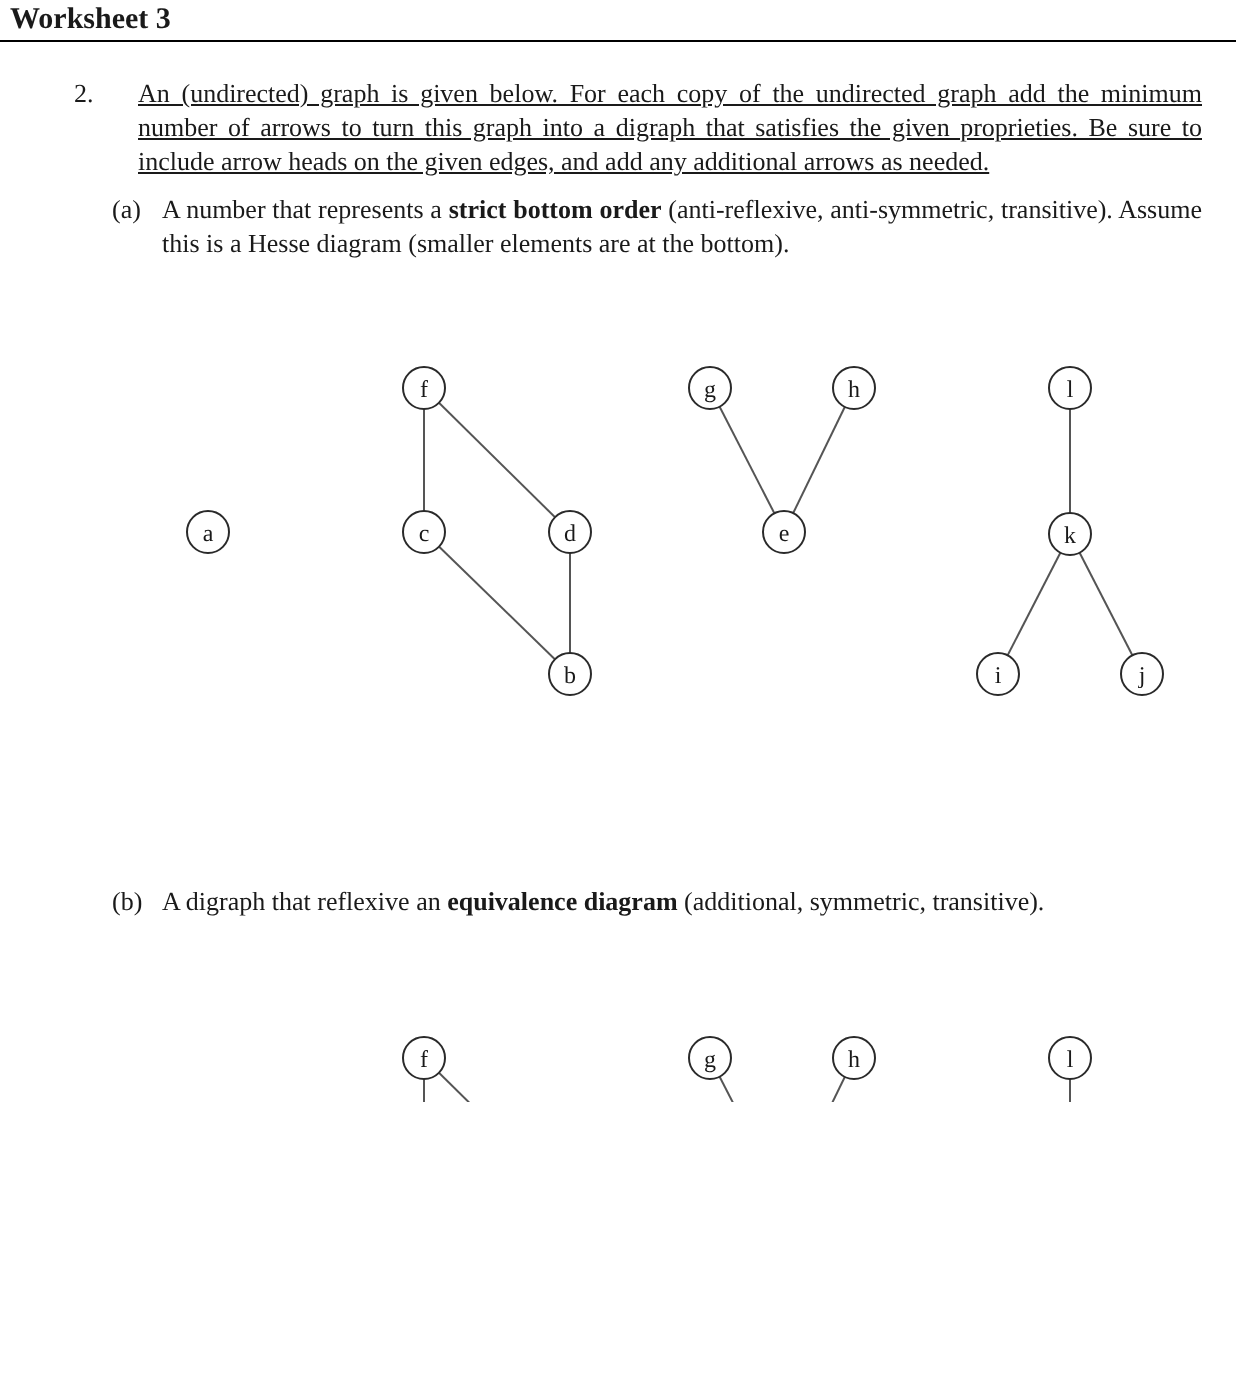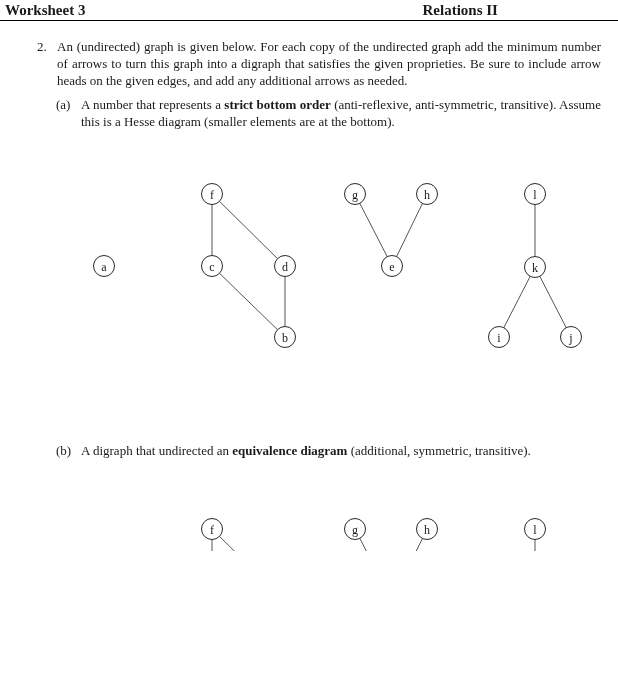--- a/index.html
+++ b/index.html
@@ -25,42 +25,41 @@
   .header .h-right  { flex: 1; text-align: right; }
   .hrule {
     position: absolute;
     top: 20px; left: 0; width: 618px;
     border-top: 1.6px solid #000000;
   }
   .textblock { position: absolute; font-size: 13px; line-height: 17px; }
   .textblock .item-label { position: absolute; left: 0; top: 0; }
   .textblock p { margin: 0; text-align: justify; }
   .problem { top: 38px; left: 37px; width: 564px; }
-  .problem p { margin-left: 20px; }
+  .problem p { margin-left: 32px; text-decoration: underline; }
   .part-a { top: 96px; left: 56px; width: 545px; }
   .part-b { top: 442px; left: 56px; width: 545px; }
   .part-a p, .part-b p { margin-left: 25px; }
   svg.graph { position: absolute; left: 0; width: 618px; height: 168px; display: block; }
   svg.graph text {
     font-family: "Liberation Serif", serif;
     font-size: 12px;
     fill: #1a1a1a;
   }
   .graph-a { top: 182px; }
   .graph-b { top: 517px; }
   b { font-weight: bold; }
 </style>
 </head>
 <body>
 
 <div class="page">
 
   <div class="header">
     <span class="h-left">Worksheet 3</span>
-    <span class="h-center">Relations II</span>
   </div>
   <div class="hrule"></div>
 
   <div class="textblock problem">
     <span class="item-label">2.</span>
     <p>An (undirected) graph is given below. For each copy of the undirected graph add the minimum number of arrows to turn this graph into a digraph that satisfies the given proprieties. Be sure to include arrow heads on the given edges, and add any additional arrows as needed.</p>
   </div>
 
   <div class="textblock part-a">
     <span class="item-label">(a)</span>
@@ -98,21 +97,21 @@
       <circle cx="535" cy="85" r="10.5" fill="#ffffff" stroke="#2a2a2a" stroke-width="1"></circle>
       <text x="535" y="85" text-anchor="middle" dominant-baseline="central" dy="0.06em">k</text>
       <circle cx="499" cy="155" r="10.5" fill="#ffffff" stroke="#2a2a2a" stroke-width="1"></circle>
       <text x="499" y="155" text-anchor="middle" dominant-baseline="central" dy="0.06em">i</text>
       <circle cx="571" cy="155" r="10.5" fill="#ffffff" stroke="#2a2a2a" stroke-width="1"></circle>
       <text x="571" y="155" text-anchor="middle" dominant-baseline="central" dy="0.06em">j</text>
     </svg>
 
   <div class="textblock part-b">
     <span class="item-label">(b)</span>
-    <p><span>A digraph that undirected an </span><b>equivalence diagram</b><span> (additional, symmetric, transitive).</span></p>
+    <p><span>A digraph that reflexive an </span><b>equivalence diagram</b><span> (additional, symmetric, transitive).</span></p>
   </div>
 
   <svg class="graph graph-b" viewBox="0 0 618 168">
       <line x1="212" y1="12" x2="212" y2="84" stroke="#555555" stroke-width="1"></line>
       <line x1="212" y1="12" x2="285" y2="84" stroke="#555555" stroke-width="1"></line>
       <line x1="212" y1="84" x2="285" y2="155" stroke="#555555" stroke-width="1"></line>
       <line x1="285" y1="84" x2="285" y2="155" stroke="#555555" stroke-width="1"></line>
       <line x1="355" y1="12" x2="392" y2="84" stroke="#555555" stroke-width="1"></line>
       <line x1="427" y1="12" x2="392" y2="84" stroke="#555555" stroke-width="1"></line>
       <line x1="535" y1="12" x2="535" y2="85" stroke="#555555" stroke-width="1"></line>

